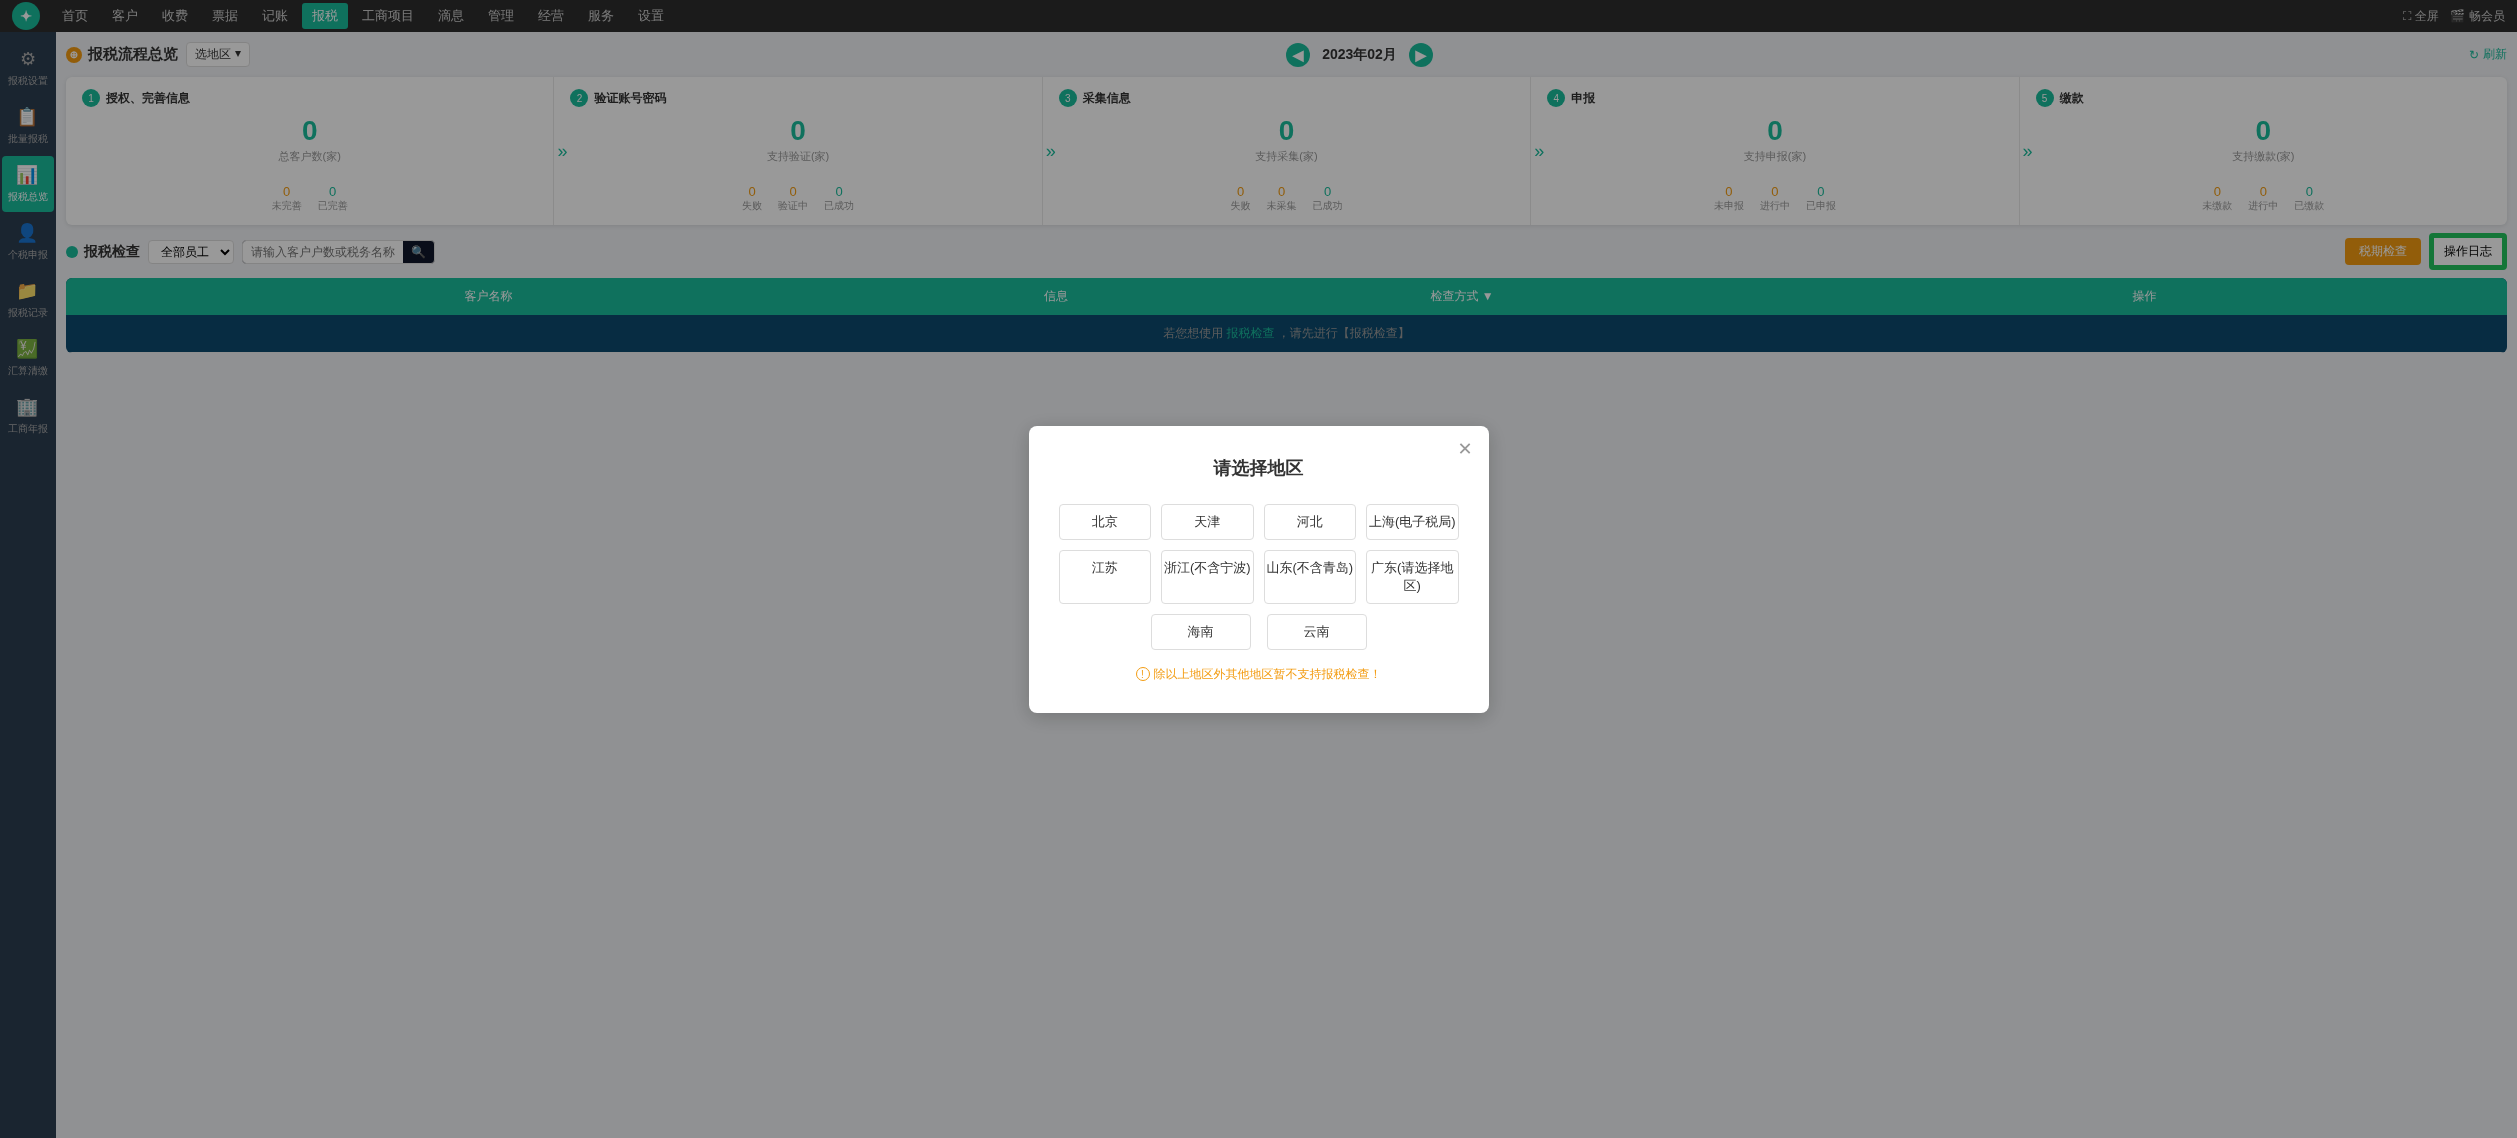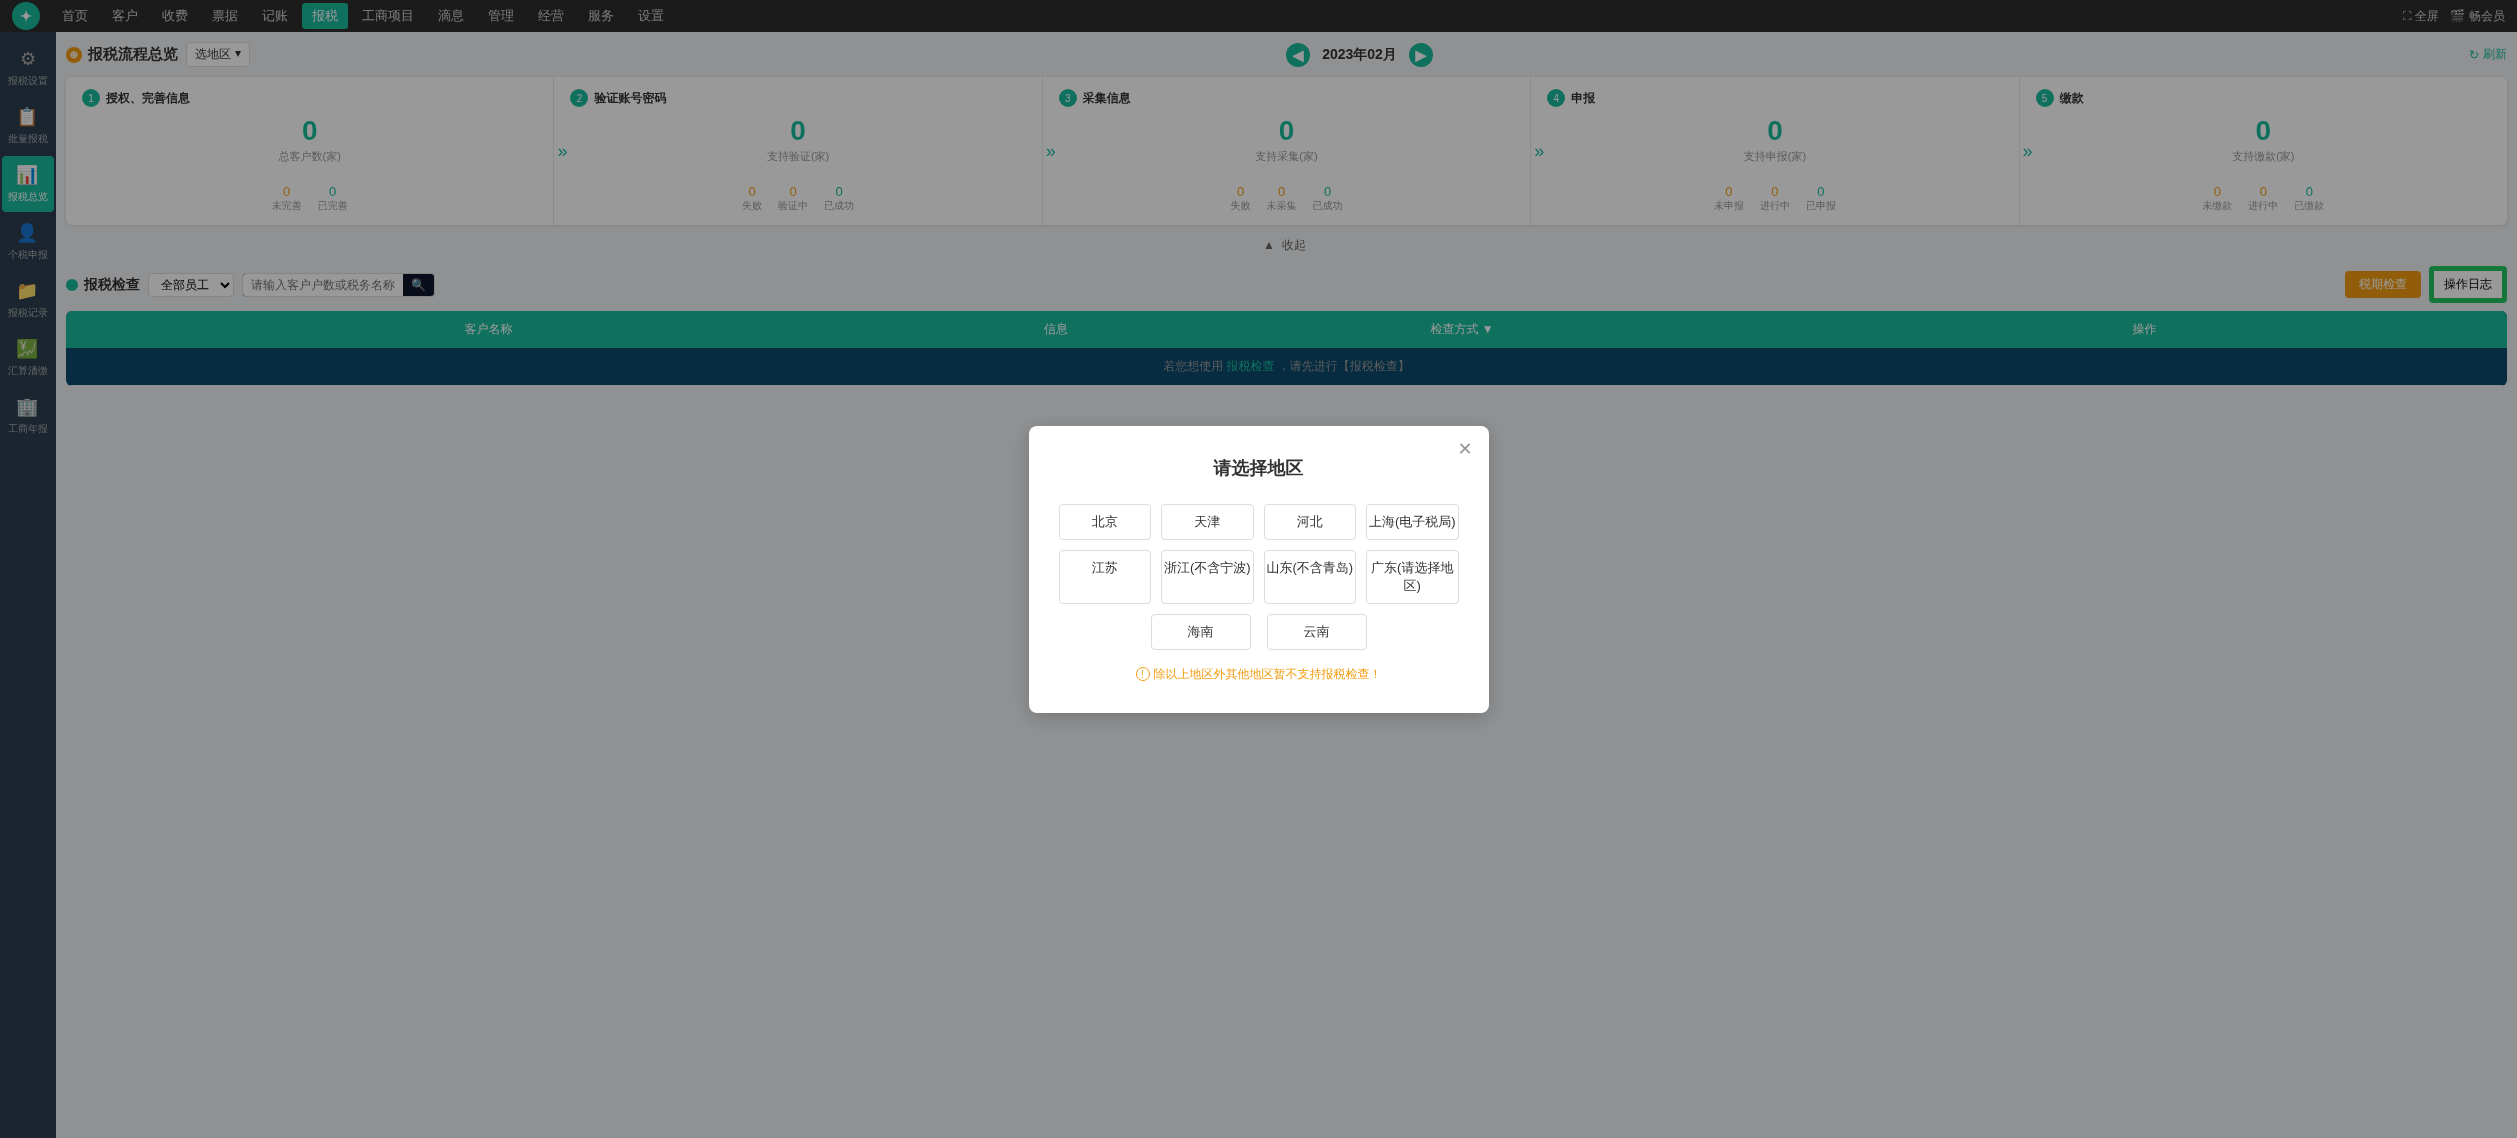--- a/index.html
+++ b/index.html
@@ -590,24 +590,20 @@
             <div class="flow-stat-label">进行中</div>
           </div>
           <div class="flow-stat">
             <div class="flow-stat-num green">0</div>
             <div class="flow-stat-label">已缴款</div>
           </div>
         </div>
       </div>
     </div>
 
-    <div class="collapse-bar">
-      <span>▲</span>
-      <span>收起</span>
-    </div>
 
     <div>
       <div class="section-header">
         <div class="section-title">
           <div class="section-badge"></div>
           <span>报税检查</span>
         </div>
         <select class="filter-select">
           <option>全部员工</option>
         </select>

